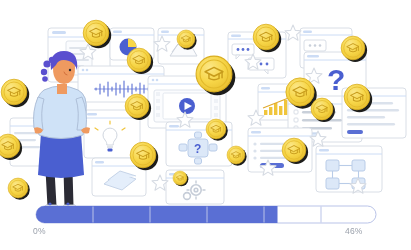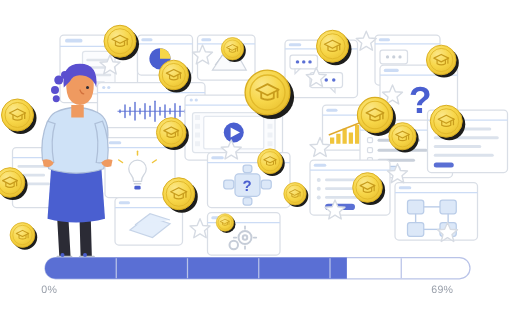--- a/index.html
+++ b/index.html
@@ -440,13 +440,13 @@
       <path d="M150 206.5 v16"></path>
       <path d="M207 206.5 v16"></path>
       <path d="M264 206.5 v16"></path>
       <path d="M321 206.5 v16"></path>
     </g>
   </g>
 </svg>
 </div>
 
 <span class="pct-label" id="pct-min">0%</span>
-<span class="pct-label" id="pct-max">69%</span>
+<span class="pct-label" id="pct-max">46%</span>
 
 </body></html>

